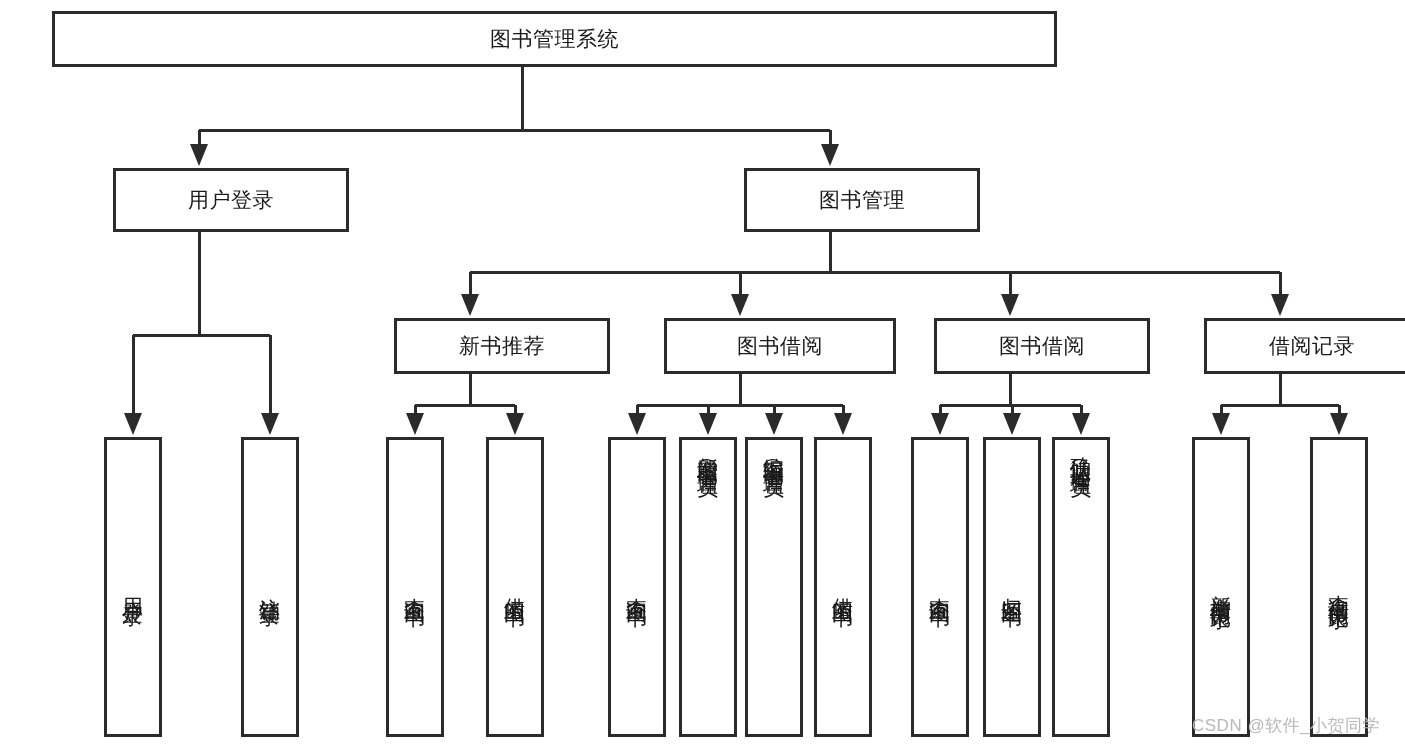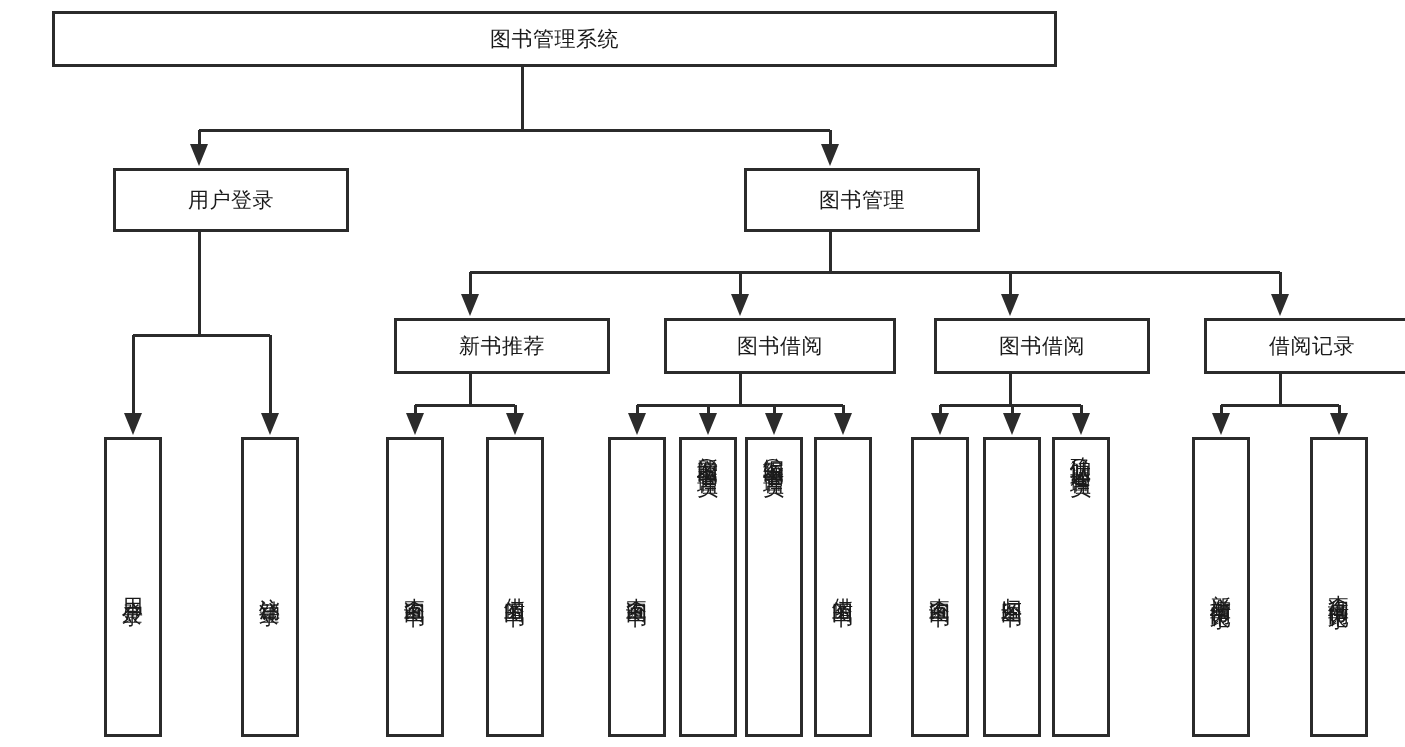--- a/index.html
+++ b/index.html
@@ -184,13 +184,14 @@
       <div class="node leaf" style="left: 1052px; top: 437px; width: 58px; height: 300px;">
         <span class="node-label">确认归还（管理员）</span>
       </div>
       <div class="node leaf center-text" style="left: 1192px; top: 437px; width: 58px; height: 300px;">
         <span class="node-label">新增借阅记录</span>
       </div>
       <div class="node leaf center-text" style="left: 1310px; top: 437px; width: 58px; height: 300px;">
         <span class="node-label">查询借阅记录</span>
       </div>
     </div>
+  <div class="watermark" style="left: 1192px; top: 714px;">CSDN @软件_小贺同学</div>
 </div>
 
 </body></html>

